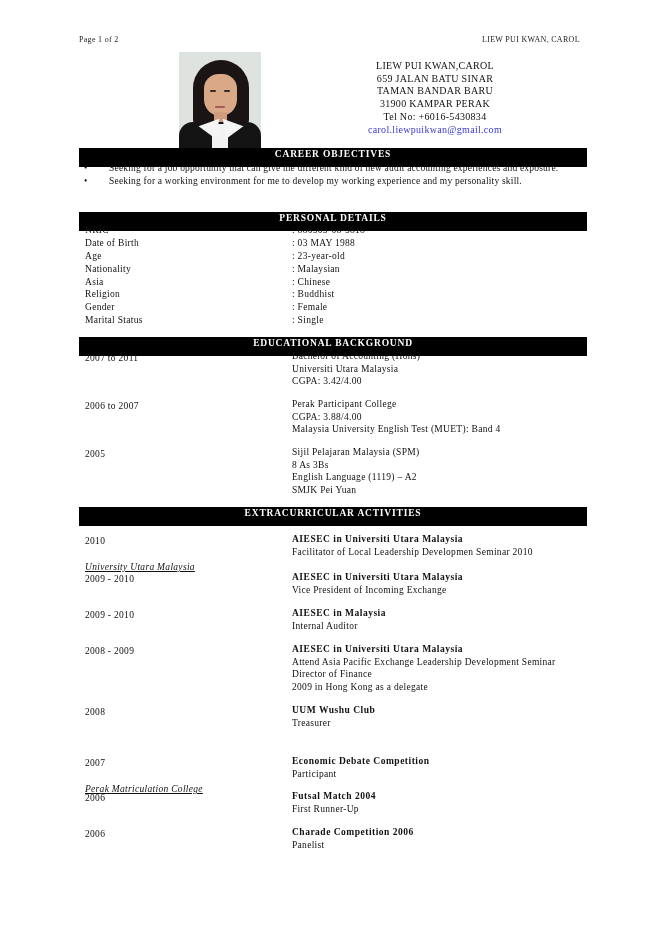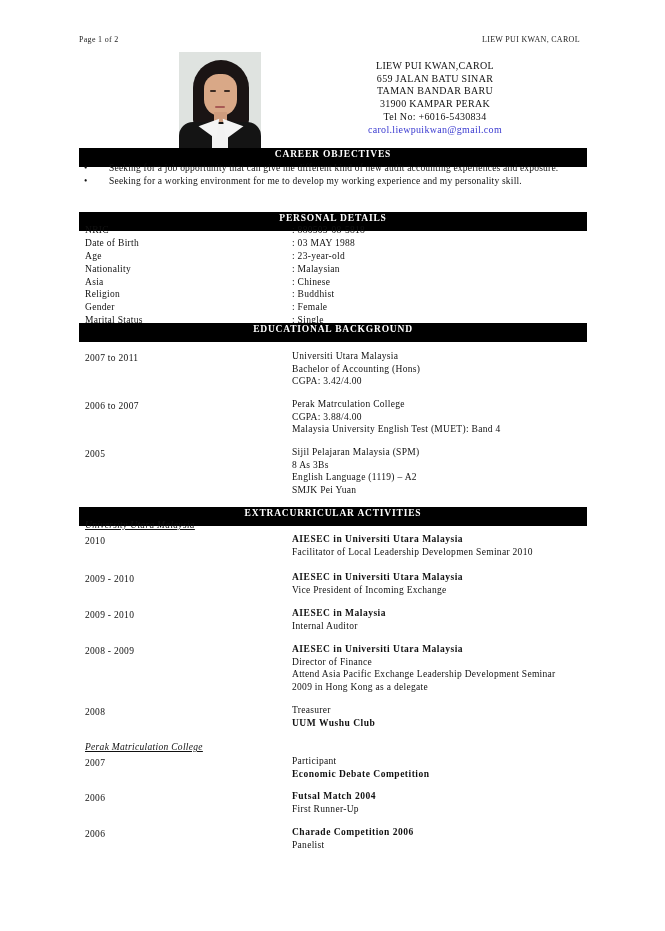--- a/index.html
+++ b/index.html
@@ -34,21 +34,21 @@
     .bullet .dot { position: absolute; left: 5px; top: 0; }
 
     .pd-row { position: absolute; left: 85px; height: 13px; font-size: 9.5px; letter-spacing: 0.3px; }
     .pd-label { position: absolute; left: 0; width: 200px; }
     .pd-val { position: absolute; left: 207px; width: 200px; white-space: nowrap; }
 
     .row { position: absolute; left: 85px; width: 500px; font-size: 9.5px; line-height: 12.7px; letter-spacing: 0.3px; }
     .row .date { position: absolute; left: 0; top: 2px; width: 200px; }
     .row .detail { position: absolute; left: 207px; top: 0; width: 300px; }
     .row .detail b { font-weight: bold; letter-spacing: 0.5px; }
-    .sublabel { position: absolute; left: 85px; font-size: 9.5px; font-style: italic; text-decoration: underline; letter-spacing: 0.3px; }
+    .sublabel { position: absolute; left: 85px; font-size: 9.5px; font-style: italic; text-decoration: underline; letter-spacing: 0.3px; margin-top: 42px; }
   </style>
 </head>
 <body>
 
 <div class="abs hdr-small" style="left:79px; top:35px;">Page 1 of 2</div>
 <div class="abs hdr-small" style="left:482px; top:35px;">LIEW PUI KWAN, CAROL</div>
 
 <div class="photo" title="portrait photo">
   <div class="hair"></div>
   <div class="face"></div>
@@ -110,33 +110,33 @@
 </div>
 <div class="pd-row" style="top:302px;">
   <span class="pd-label">Gender</span>
   <span class="pd-val">: Female</span>
 </div>
 <div class="pd-row" style="top:315px;">
   <span class="pd-label">Marital Status</span>
   <span class="pd-val">: Single</span>
 </div>
 
-<div class="bar" style="top:323px;">EDUCATIONAL BACKGROUND</div>
+<div class="bar" style="top:337px;">EDUCATIONAL BACKGROUND</div>
 <div class="row" style="top:350px;">
   <div class="date">2007 to 2011</div>
   <div class="detail">
+    <div>Bachelor of Accounting (Hons)</div>
     <div>Universiti Utara Malaysia</div>
-    <div>Bachelor of Accounting (Hons)</div>
     <div>CGPA: 3.42/4.00</div>
   </div>
 </div>
 <div class="row" style="top:398px;">
   <div class="date">2006 to 2007</div>
   <div class="detail">
-    <div>Perak Matrculation College</div>
+    <div>Perak Participant College</div>
     <div>CGPA: 3.88/4.00</div>
     <div>Malaysia University English Test (MUET): Band 4</div>
   </div>
 </div>
 <div class="row" style="top:446px;">
   <div class="date">2005</div>
   <div class="detail">
     <div>Sijil Pelajaran Malaysia (SPM)</div>
     <div>8 As 3Bs</div>
     <div>English Language (1119) – A2</div>
@@ -165,40 +165,40 @@
   <div class="date">2009 - 2010</div>
   <div class="detail">
     <div><b>AIESEC in Malaysia</b></div>
     <div>Internal Auditor</div>
   </div>
 </div>
 <div class="row" style="top:643px;">
   <div class="date">2008 - 2009</div>
   <div class="detail">
     <div><b>AIESEC in Universiti Utara Malaysia</b></div>
+    <div>Attend Asia Pacific Exchange Leadership Development Seminar</div>
     <div>Director of Finance</div>
-    <div>Attend Asia Pacific Exchange Leadership Development Seminar</div>
     <div>2009 in Hong Kong as a delegate</div>
   </div>
 </div>
 <div class="row" style="top:704px;">
   <div class="date">2008</div>
   <div class="detail">
+    <div><b>UUM Wushu Club</b></div>
     <div>Treasurer</div>
-    <div><b>UUM Wushu Club</b></div>
   </div>
 </div>
 
 <div class="sublabel" style="top:742px;">Perak Matriculation College</div>
 
 <div class="row" style="top:755px;">
   <div class="date">2007</div>
   <div class="detail">
+    <div><b>Economic Debate Competition</b></div>
     <div>Participant</div>
-    <div><b>Economic Debate Competition</b></div>
   </div>
 </div>
 <div class="row" style="top:790px;">
   <div class="date">2006</div>
   <div class="detail">
     <div><b>Futsal Match 2004</b></div>
     <div>First Runner-Up</div>
   </div>
 </div>
 <div class="row" style="top:826px;">

